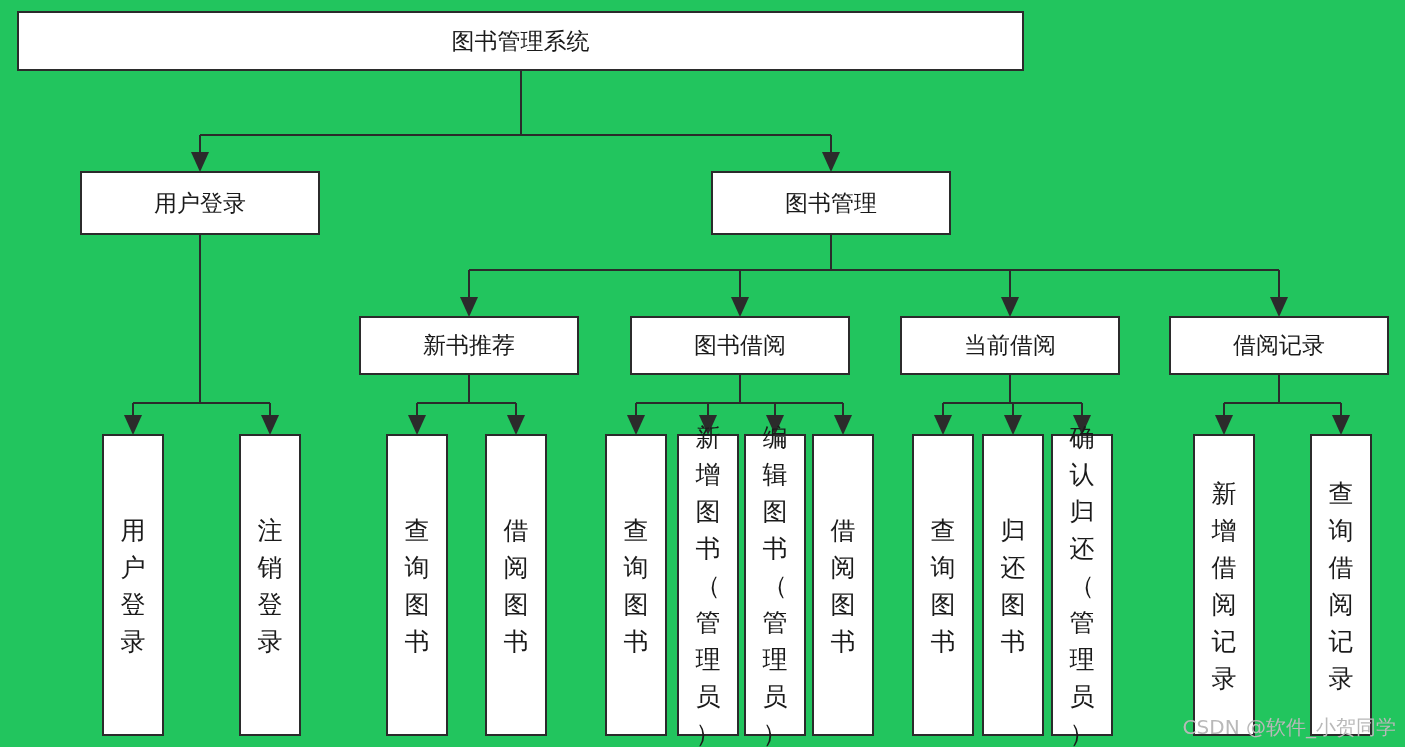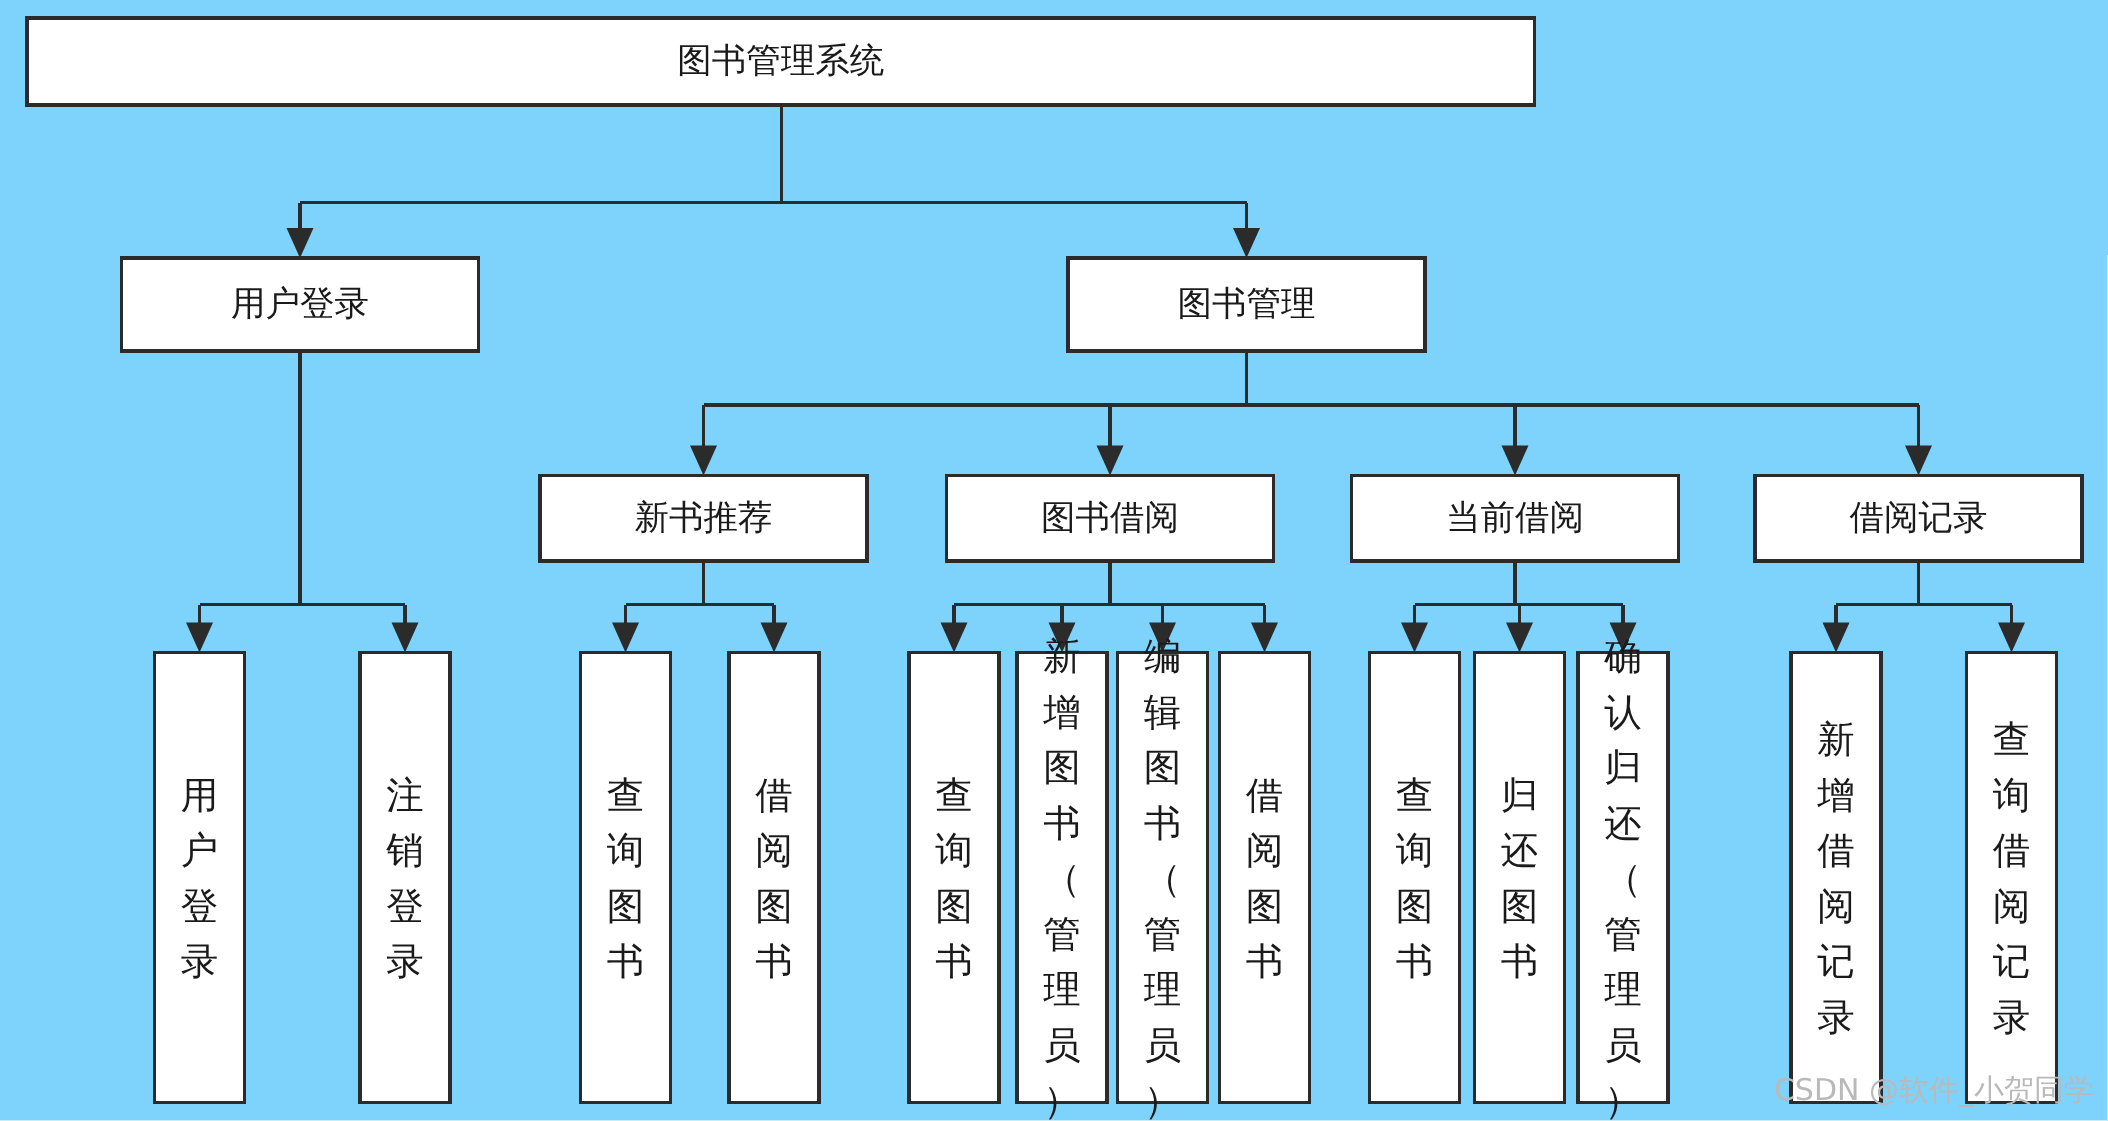--- a/index.html
+++ b/index.html
@@ -11,21 +11,21 @@
   body {
     width: 1405px;
     height: 747px;
     overflow: hidden;
     font-family: "DejaVu Sans", "Liberation Sans", sans-serif;
   }
   #diagram-root {
     position: relative;
     width: 1405px;
     height: 747px;
-    background: #7dd3fc;
+    background: #22c55e;
   }
   svg.diagram-canvas {
     position: absolute;
     top: 0;
     left: 0;
     width: 1405px;
     height: 747px;
     display: block;
   }
   .node-box {

